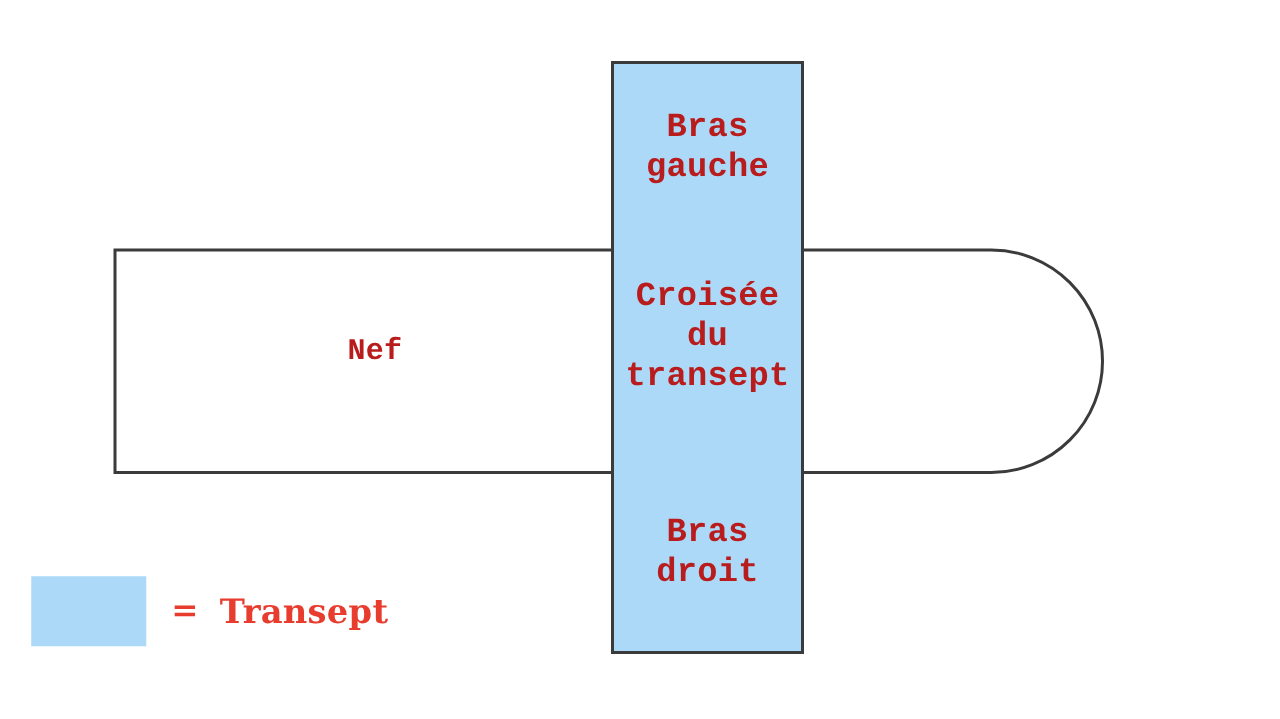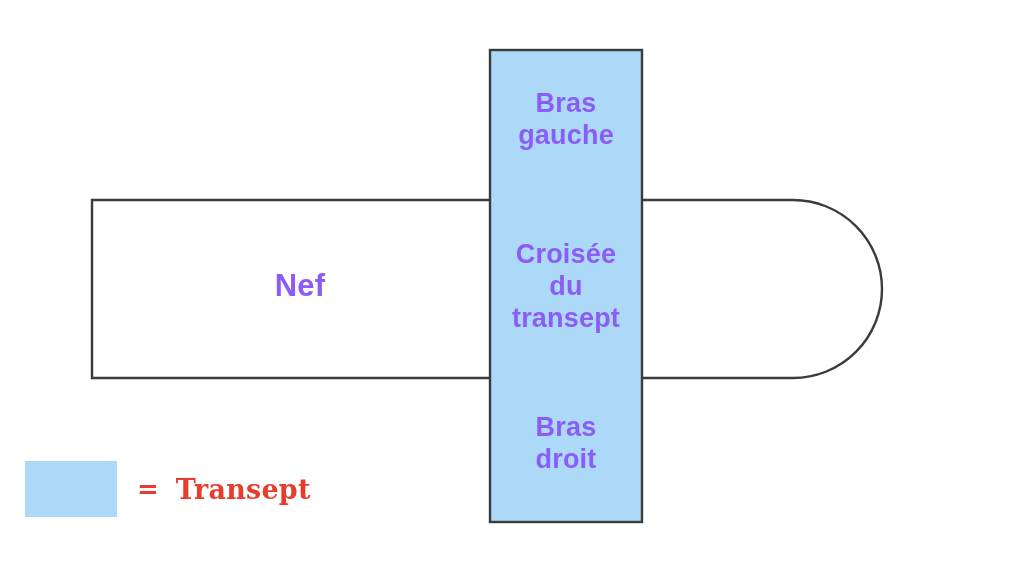--- a/index.html
+++ b/index.html
@@ -21,54 +21,53 @@
     position: absolute;
     left: 0;
     top: 0;
     width: 1024px;
     height: 575px;
   }
 
   
   .plan-label {
     position: absolute;
-    font-family: Liberation Sans, sans-serif;
+    font-family: Liberation Mono, monospace;
     font-weight: bold;
-    color: #8b5cf6;
+    color: #b91c1c;
     text-align: center;
     line-height: 1.18;
     letter-spacing: 0.2px;
     white-space: pre-line;
     pointer-events: none;
   }
 
   #label-nef {
     left: 92px;
     top: 268px;
     width: 416px;
-    font-size: 31px;
+    font-size: 24px;
   }
   #label-choeur {
     left: 643px;
     top: 268px;
     width: 195px;
     font-size: 27px;
   }
   #label-bras-gauche {
     left: 490px;
     top: 88px;
     width: 152px;
     font-size: 27px;
   }
   #label-croisee {
     left: 490px;
     top: 223px;
     width: 152px;
     font-size: 27px;
-    margin-top: 16px;
   }
   #label-bras-droit {
     left: 490px;
     top: 412px;
     width: 152px;
     font-size: 27px;
   }
 
   
   #legend {

